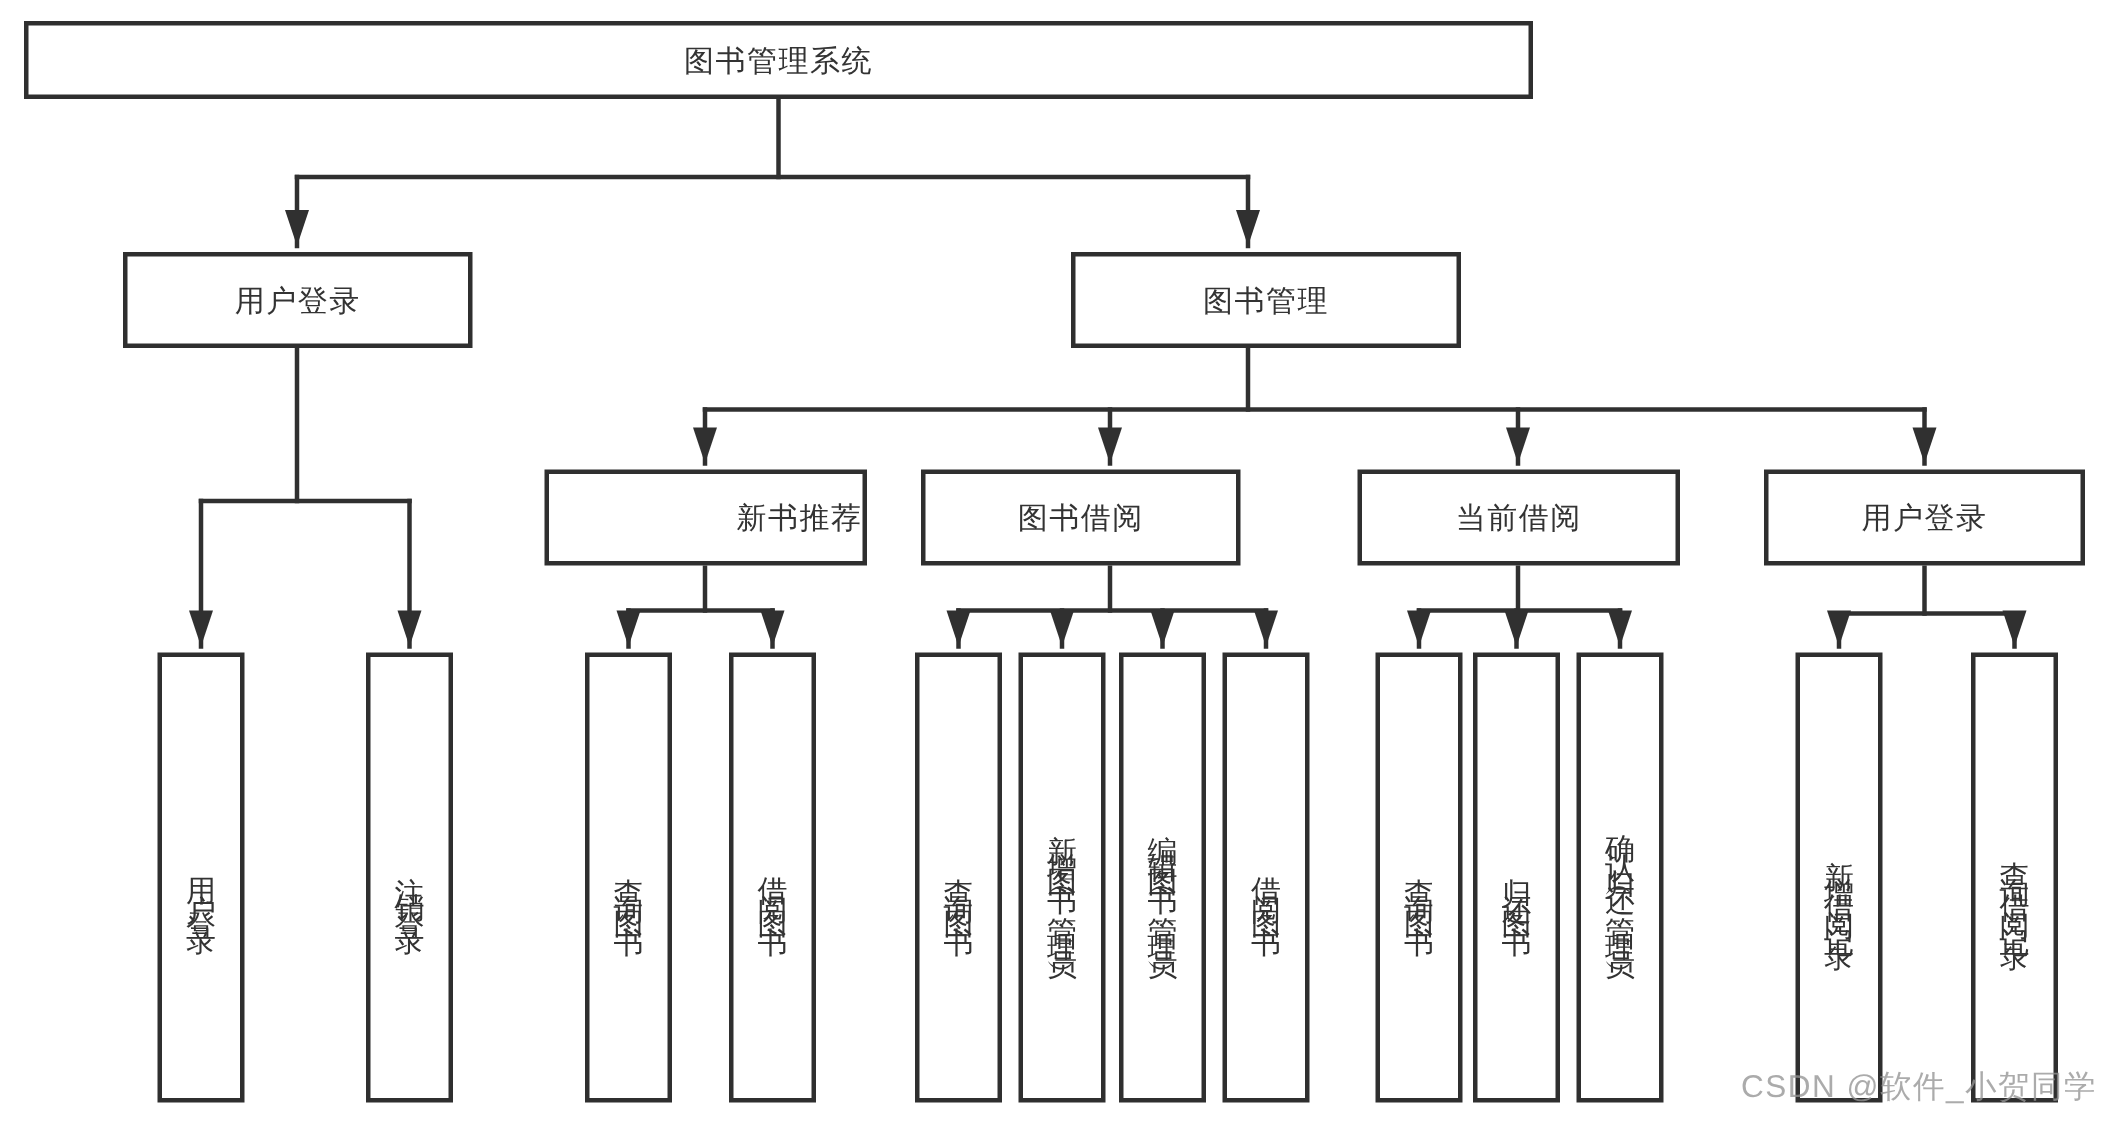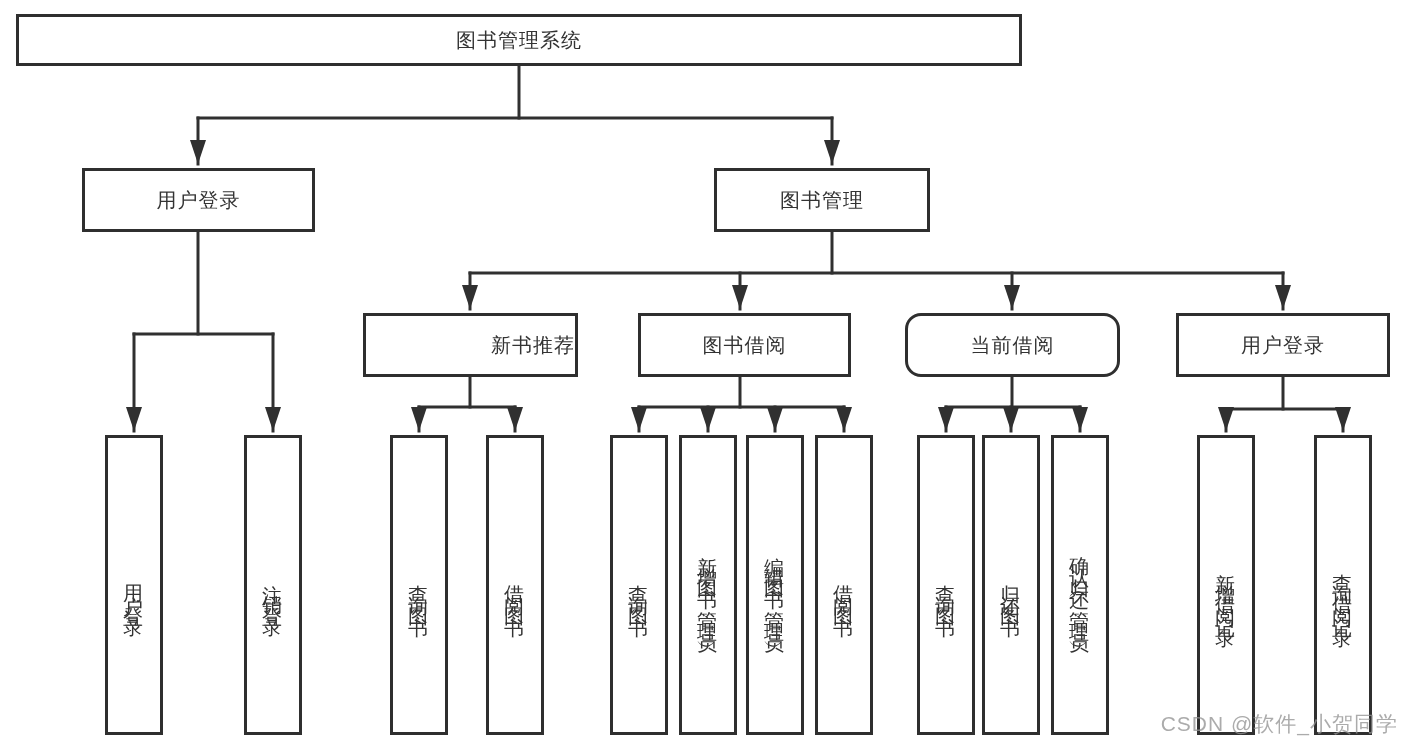--- a/index.html
+++ b/index.html
@@ -103,31 +103,31 @@
     </g>
   </svg>
 
   <div class="box" style="left:16px; top:14px; width:1006px; height:52px;">
     <span>图书管理系统</span>
   </div>
 
   <div class="box" style="left:82px; top:168px; width:233px; height:64px;">
     <span>用户登录</span>
   </div>
-  <div class="box" style="left:714px; top:168px; width:216px; height:64px;">
+  <div class="box" style="left:714px; top:168px; width:260px; height:64px;">
     <span>图书管理</span>
   </div>
 
   <div class="box" style="left:363px; top:313px; width:215px; height:64px;justify-content:flex-end;">
     <span>新书推荐</span>
   </div>
-  <div class="box" style="left:638px; top:313px; width:213px; height:64px;">
+  <div class="box" style="left:614px; top:313px; width:213px; height:64px;">
     <span>图书借阅</span>
   </div>
-  <div class="box" style="left:905px; top:313px; width:215px; height:64px;border-radius:16px;">
+  <div class="box" style="left:905px; top:313px; width:215px; height:64px;">
     <span>当前借阅</span>
   </div>
   <div class="box" style="left:1176px; top:313px; width:214px; height:64px;">
     <span>用户登录</span>
   </div>
 
   <div class="box v" style="left:105px; top:435px; width:58px; height:300px;">
     <span>用户登录</span>
   </div>
   <div class="box v" style="left:244px; top:435px; width:58px; height:300px;">

